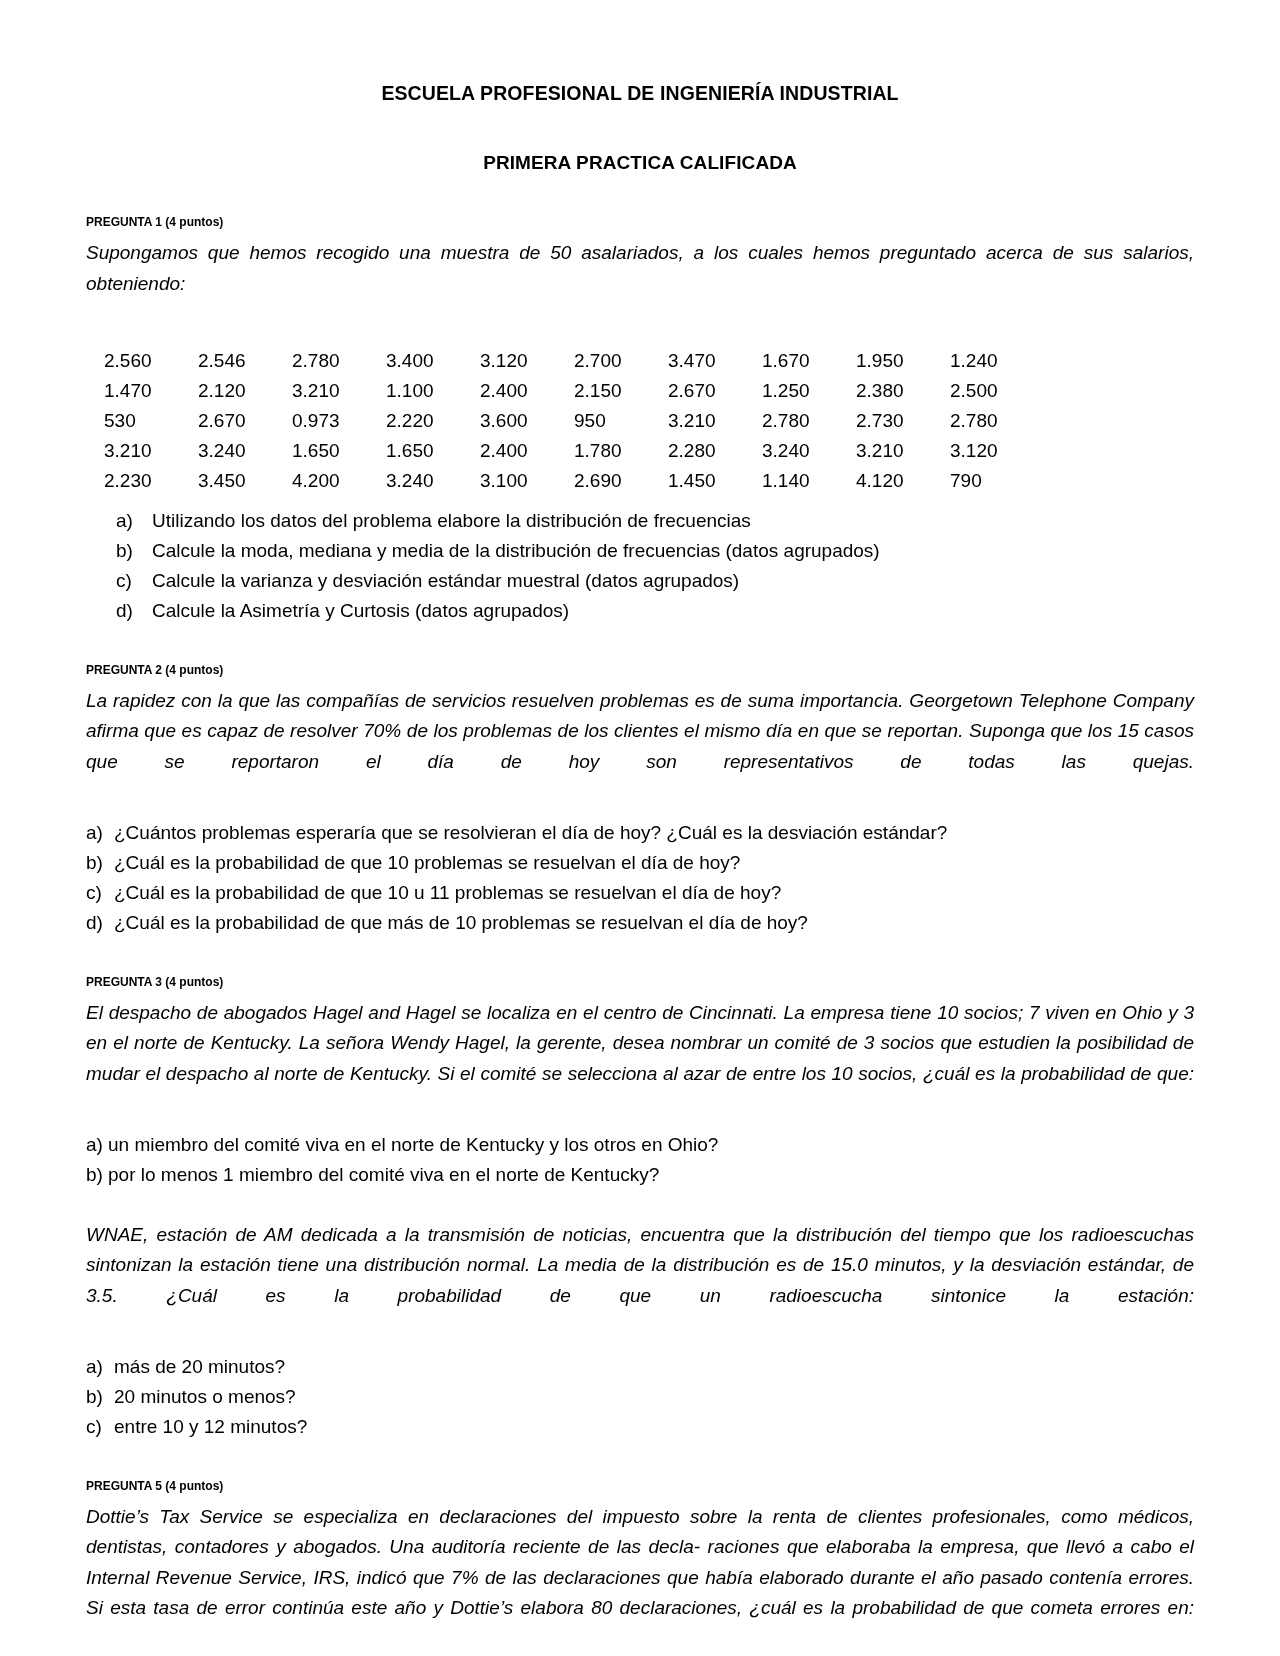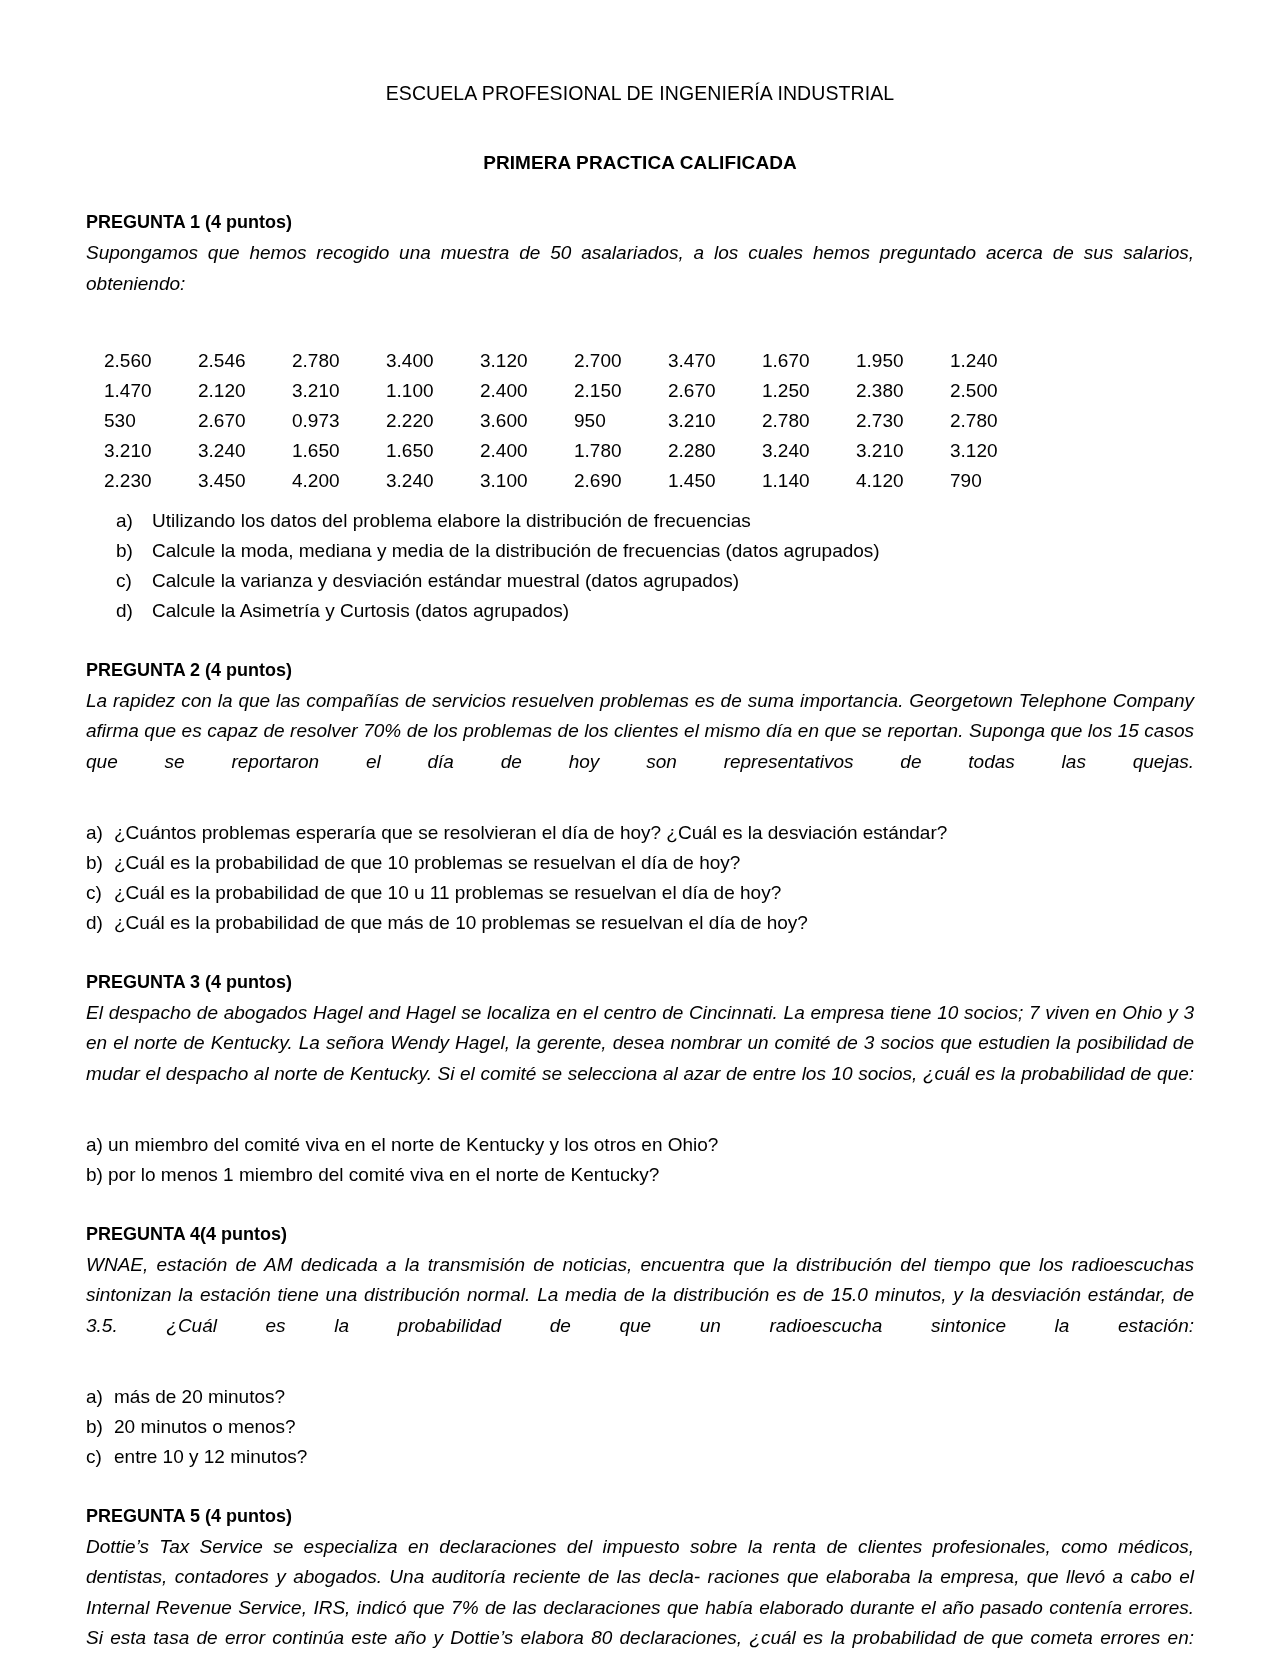--- a/index.html
+++ b/index.html
@@ -20,37 +20,37 @@
     min-height: 1656px;
     box-sizing: border-box;
     padding: 78px 86px 40px 86px;
     background: #ffffff;
   }
   .header-block {
     text-align: center;
   }
   .header-line {
     font-size: 19.5px;
-    font-weight: normal;
+    font-weight: bold;
     line-height: 30px;
     letter-spacing: 0.1px;
   }
   .subtitle {
     font-size: 19px;
     font-weight: bold;
     line-height: 30px;
     text-align: center;
     margin-top: 40px;
     letter-spacing: 0.1px;
   }
   .q-block {
     margin-top: 30px;
   }
   .q-title {
-    font-size: 18px;
+    font-size: 12px;
     font-weight: bold;
     line-height: 29px;
     margin-bottom: 1px;
   }
   .q-para {
     font-size: 19px;
     line-height: 30.5px;
     text-align: justify;
     text-justify: inter-word;
     font-style: italic;
@@ -238,21 +238,20 @@
         <span class="sub-text">un miembro del comité viva en el norte de Kentucky y los otros en Ohio?</span>
       </li>
       <li>
         <span class="marker">b)</span>
         <span class="sub-text">por lo menos 1 miembro del comité viva en el norte de Kentucky?</span>
       </li>
     </ul>
   </div>
 
   <div class="q-block">
-    <div class="q-title">PREGUNTA 4(4 puntos)</div>
     <div class="q-para justify-all">WNAE, estación de AM dedicada a la transmisión de noticias, encuentra que la distribución del tiempo que los radioescuchas sintonizan la estación tiene una distribución normal. La media de la distribución es de 15.0 minutos, y la desviación estándar, de 3.5. ¿Cuál es la probabilidad de que un radioescucha sintonice la estación:</div>
     <ul class="sub-list tight">
       <li>
         <span class="marker">a)</span>
         <span class="sub-text">más de 20 minutos?</span>
       </li>
       <li>
         <span class="marker">b)</span>
         <span class="sub-text">20 minutos o menos?</span>
       </li>

